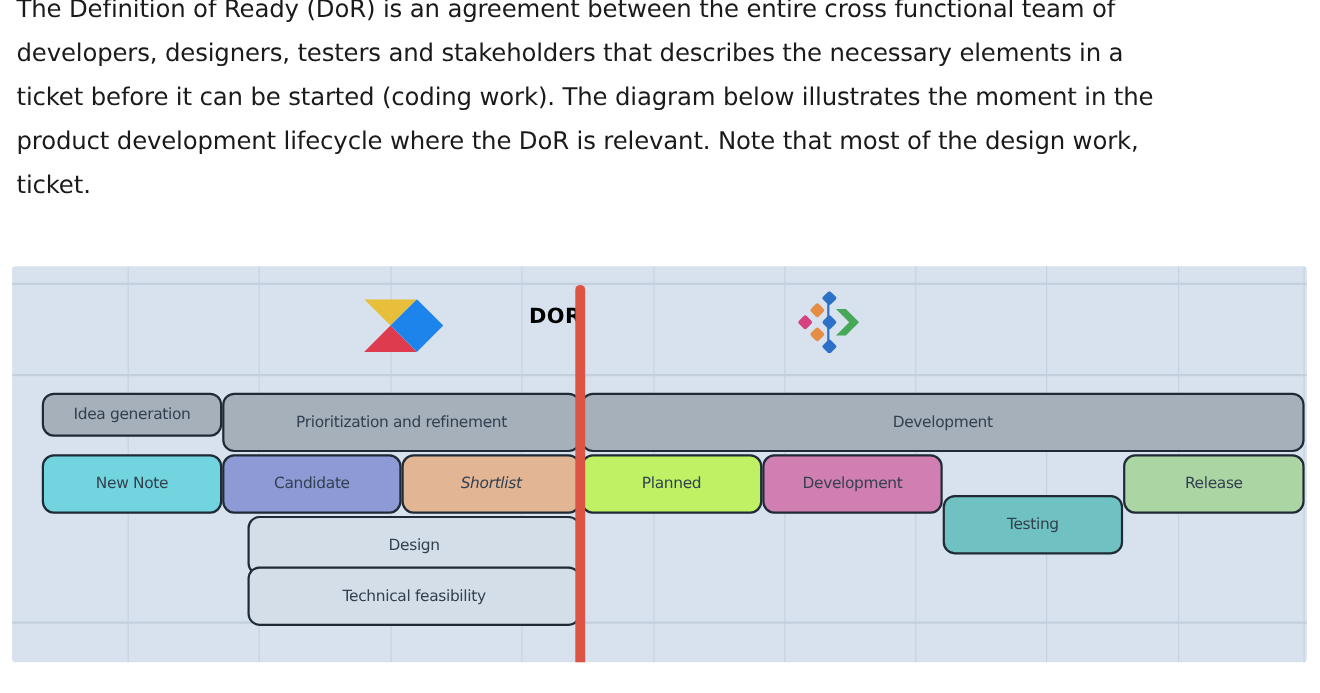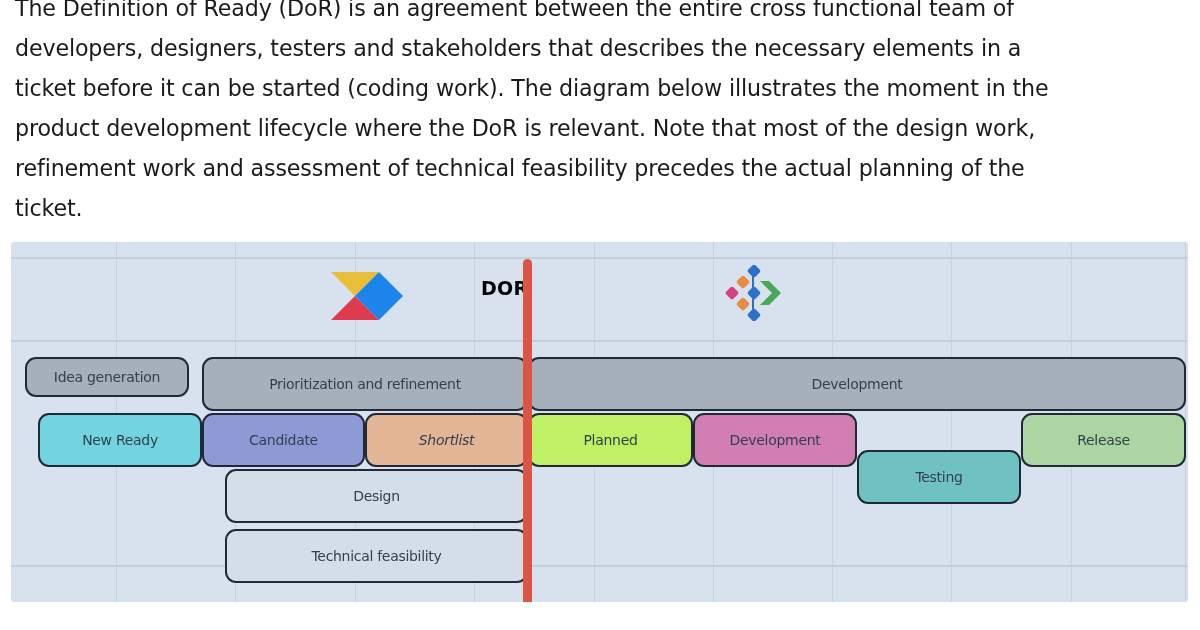--- a/index.html
+++ b/index.html
@@ -100,21 +100,20 @@
     }
   </style>
 </head>
 <body>
 
 <div class="intro">
   <span>The Definition of Ready (DoR) is an agreement between the entire cross functional team of</span>
   <span>developers, designers, testers and stakeholders that describes the necessary elements in a</span>
   <span>ticket before it can be started (coding work). The diagram below illustrates the moment in the</span>
   <span>product development lifecycle where the DoR is relevant. Note that most of the design work,</span>
-  <span>refinement work and assessment of technical feasibility precedes the actual planning of the</span>
   <span>ticket.</span>
 </div>
 
 <div class="canvas">
 
   <div class="grid-v" style="left:105px"></div>
   <div class="grid-v" style="left:224px"></div>
   <div class="grid-v" style="left:344px"></div>
   <div class="grid-v" style="left:463px"></div>
   <div class="grid-v" style="left:583px"></div>
@@ -143,32 +142,32 @@
       <rect x="13" y="12" width="10" height="10" rx="2" transform="rotate(45 18 17)" fill="#e78c44"></rect>
       <rect x="13" y="34" width="10" height="10" rx="2" transform="rotate(45 18 39)" fill="#e78c44"></rect>
       <rect x="24" y="1" width="10" height="10" rx="2" transform="rotate(45 29 6)" fill="#2c70c8"></rect>
       <rect x="24" y="23" width="10" height="10" rx="2" transform="rotate(45 29 28)" fill="#2c70c8"></rect>
       <rect x="24" y="45" width="10" height="10" rx="2" transform="rotate(45 29 50)" fill="#2c70c8"></rect>
       <rect x="27" y="9" width="2" height="38" fill="#2c70c8"></rect>
       <polygon points="35,16 44,16 56,28 44,40 35,40 47,28" fill="#48a85a"></polygon>
     </svg>
   </div>
 
-  <div class="box phase" style="left:14px; top:115px; width:164px; height:40px;">
+  <div class="box phase" style="left:27px; top:115px; width:164px; height:40px;">
     <span>Idea generation</span>
   </div>
   <div class="box phase" style="left:191px; top:115px; width:326px; height:54px;">
     <span>Prioritization and refinement</span>
   </div>
   <div class="box phase" style="left:517px; top:115px; width:658px; height:54px;">
     <span>Development</span>
   </div>
 
   <div class="box stage-newidea" style="left:27px; top:171px; width:164px; height:54px;">
-    <span>New Ready</span>
+    <span>New Note</span>
   </div>
   <div class="box stage-candidate" style="left:191px; top:171px; width:163px; height:54px;">
     <span>Candidate</span>
   </div>
   <div class="box stage-shortlist" style="left:354px; top:171px; width:163px; height:54px;font-style:italic;">
     <span>Shortlist</span>
   </div>
   <div class="box stage-planned" style="left:517px; top:171px; width:165px; height:54px;">
     <span>Planned</span>
   </div>
@@ -178,18 +177,18 @@
   <div class="box stage-testing" style="left:846px; top:171px; width:164px; height:54px;">
     <span>Testing</span>
   </div>
   <div class="box stage-release" style="left:1010px; top:171px; width:165px; height:54px;">
     <span>Release</span>
   </div>
 
   <div class="box activity" style="left:214px; top:227px; width:303px; height:54px;">
     <span>Design</span>
   </div>
-  <div class="box activity" style="left:214px; top:287px; width:303px; height:54px;">
+  <div class="box activity" style="left:214px; top:273px; width:303px; height:54px;">
     <span>Technical feasibility</span>
   </div>
 
   <div class="dor-line"></div>
 </div>
 
 </body></html>

